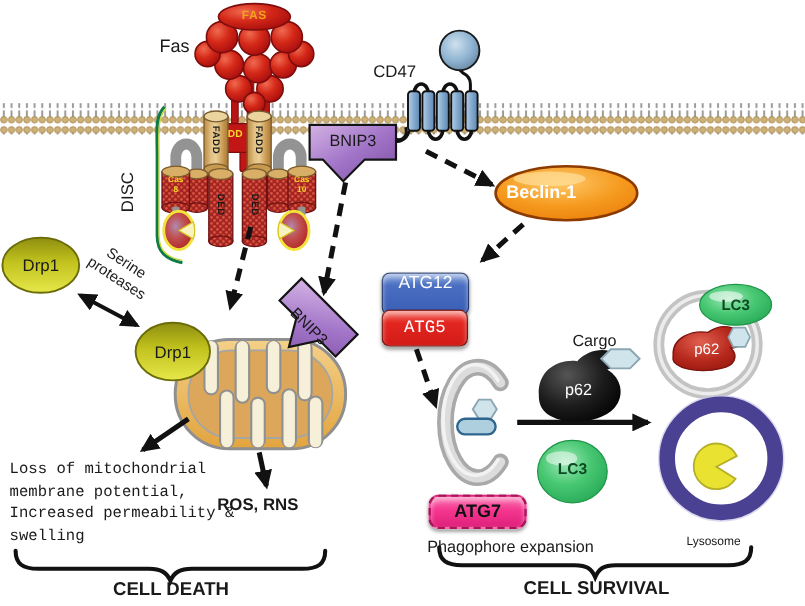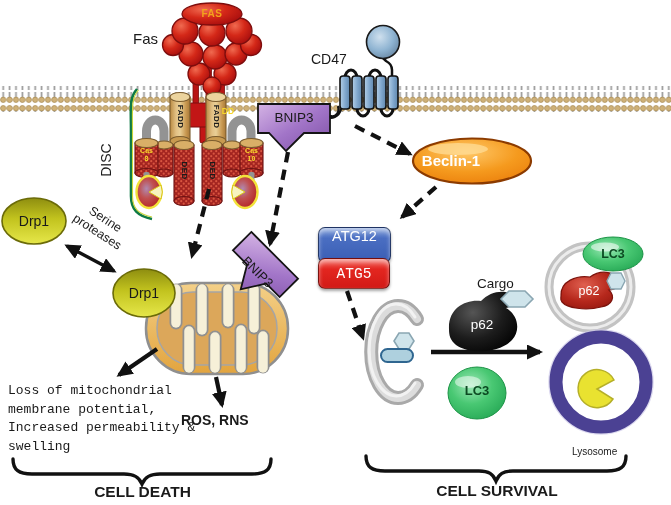--- a/index.html
+++ b/index.html
@@ -295,25 +295,28 @@
   <path d="M13,459 C13,470 19,474 32,474 L124,474 C134,474 139,477 142,484 C145,477 150,474 160,474 L252,474 C265,474 271,470 271,459" fill="none" stroke="#111" stroke-width="3.4" stroke-linecap="round"></path>
   <path d="M366,456 C366,467 372,471 385,471 L479,471 C489,471 493,474 496,481 C499,474 503,471 513,471 L607,471 C620,471 626,467 626,456" fill="none" stroke="#111" stroke-width="3.4" stroke-linecap="round"></path>
 </svg>
 
 <div class="box atg12" style="left:318px;top:227px;width:71px;height:31px;">
   <span class="w" style="font-size:14.5px;">ATG12</span>
 </div>
 <div class="box atg5" style="left:318px;top:258px;width:70px;height:29px;font-family:Liberation Mono, monospace;">
   <span class="w" style="font-size:14.5px;">ATG5</span>
 </div>
+<div class="box atg7" style="left:357px;top:412px;width:78px;height:25px;">
+  <span class="b" style="font-size:15px;color:#111;">ATG7</span>
+</div>
 
 <div class="lbl" style="left:133px;top:30px;font-size:15px;">Fas</div>
 <div class="lbl c b" style="left:184px;top:8px;width:56px;font-size:10px;letter-spacing:.5px;color:#f2a31b;">FAS</div>
 <div class="lbl c" style="left:78px;top:152px;width:56px;font-size:14px;transform:rotate(-90deg);transform-origin:center;">DISC</div>
-<div class="lbl c b" style="left:189px;top:107px;width:14px;font-size:8.5px;color:#f7d72a;margin-left:32px;">DD</div>
+<div class="lbl c b" style="left:189px;top:107px;width:14px;font-size:8.5px;color:#f7d72a;">DD</div>
 <div class="lbl c vtxt" style="left:162px;top:112px;width:36px;">FADD</div>
 <div class="lbl c vtxt" style="left:198px;top:112px;width:36px;">FADD</div>
 <div class="lbl c vtxt" style="left:166px;top:166px;width:36px;">DED</div>
 <div class="lbl c vtxt" style="left:194px;top:166px;width:36px;">DED</div>
 <div class="lbl c b pre" style="left:135px;top:147px;width:23px;font-size:7px;line-height:7.5px;color:#f7d72a;">Cas
 8</div>
 <div class="lbl c b pre" style="left:240px;top:147px;width:23px;font-size:7px;line-height:7.5px;color:#f7d72a;">Cas
 10</div>
 <div class="lbl c" style="left:258px;top:110px;width:72px;font-size:13.5px;">BNIP3</div>
 <div class="lbl" style="left:311px;top:51px;font-size:14px;">CD47</div>
@@ -321,20 +324,21 @@
 proteases</div>
 <div class="lbl c" style="left:6px;top:213px;width:56px;font-size:14px;">Drp1</div>
 <div class="lbl c" style="left:116px;top:285px;width:56px;font-size:14px;">Drp1</div>
 <div class="lbl c" style="left:221px;top:265px;width:72px;font-size:13px;transform:rotate(45deg);transform-origin:center;">BNIP3</div>
 <div class="lbl c b w" style="left:392px;top:152px;width:118px;font-size:15px;">Beclin-1</div>
 <div class="lbl" style="left:477px;top:276px;font-size:13.5px;">Cargo</div>
 <div class="lbl c w" style="left:457px;top:317px;width:50px;font-size:13.5px;">p62</div>
 <div class="lbl c b" style="left:448px;top:384px;width:58px;font-size:13px;color:#0c4a22;">LC3</div>
 <div class="lbl c b" style="left:583px;top:247px;width:60px;font-size:12.5px;color:#0c4a22;">LC3</div>
 <div class="lbl c w" style="left:566px;top:284px;width:46px;font-size:12.5px;">p62</div>
+<div class="lbl" style="left:356px;top:448px;font-size:13.5px;">Phagophore expansion</div>
 <div class="lbl" style="left:572px;top:446px;font-size:10px;">Lysosome</div>
 <div class="lbl pre" style="left:8px;top:382px;font-size:13px;line-height:18.5px;font-family:Liberation Mono, monospace;">Loss of mitochondrial
 membrane potential,
 Increased permeability &amp;
 swelling</div>
 <div class="lbl b" style="left:181px;top:412px;font-size:14px;">ROS, RNS</div>
 <div class="lbl c b" style="left:55px;top:483px;width:175px;font-size:15.5px;">CELL DEATH</div>
 <div class="lbl c b" style="left:412px;top:482px;width:170px;font-size:15.5px;">CELL SURVIVAL</div>
 
 </div>

